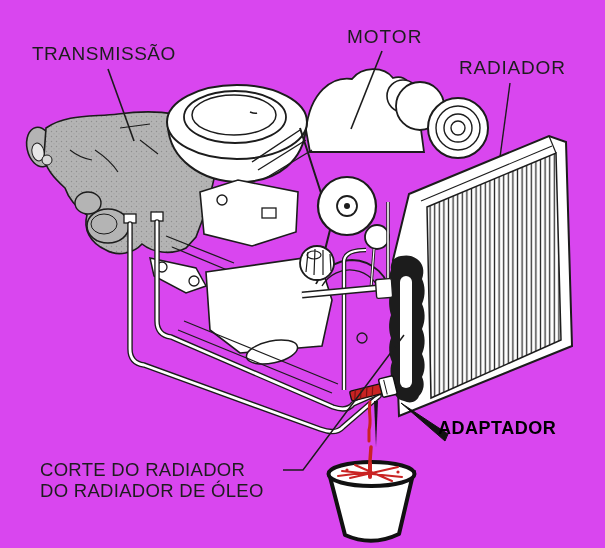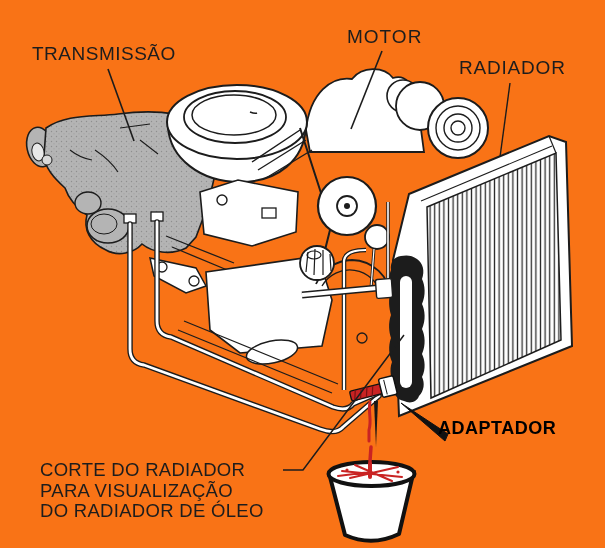--- a/index.html
+++ b/index.html
@@ -1,17 +1,17 @@
 <!DOCTYPE html>
 <html><head>
 <meta charset="utf-8">
 <style>
   html,body{margin:0;padding:0;background:#fff;}
   .stage{
-    position:relative;width:605px;height:548px;background:#f97316;overflow:hidden;
+    position:relative;width:605px;height:548px;background:#d946ef;overflow:hidden;
     font-family:"Liberation Sans", sans-serif;
   }
   .stage svg{position:absolute;left:0;top:0;}
   .lbl{
     position:absolute;color:#1d1d1d;font-size:19px;letter-spacing:.5px;
     white-space:nowrap;line-height:1;
   }
   .lbl.bold{font-weight:bold;font-size:18px;color:#000;}
   .caption{
     position:absolute;left:40px;top:460px;width:262px;text-align:left;
@@ -174,17 +174,16 @@
 <div class="lbl" style="left:32px;top:44px;">TRANSMISSÃO</div>
 
 <div class="lbl" style="left:347px;top:27px;letter-spacing:1px;">MOTOR</div>
 
 <div class="lbl" style="left:459px;top:58px;letter-spacing:.8px;">RADIADOR</div>
 
 <div class="lbl bold" style="left:438px;top:419px;">ADAPTADOR</div>
 
 <div class="caption">
   <div>CORTE DO RADIADOR</div>
-  <div>PARA VISUALIZAÇÃO</div>
   <div>DO RADIADOR DE ÓLEO</div>
 </div>
 
 </div>
 
 </body></html>

